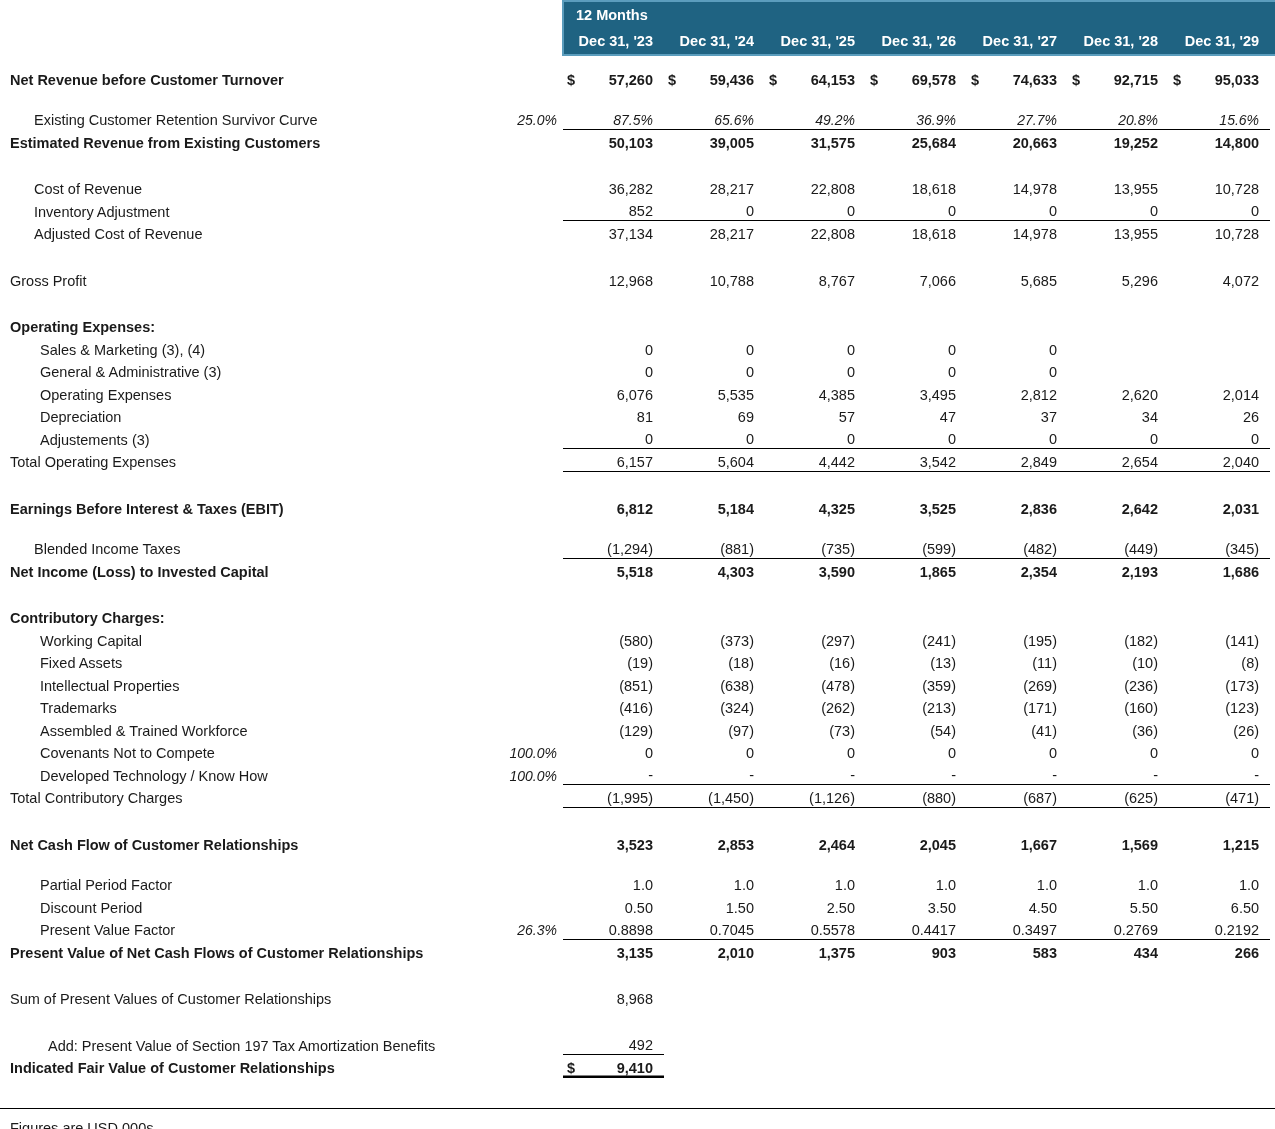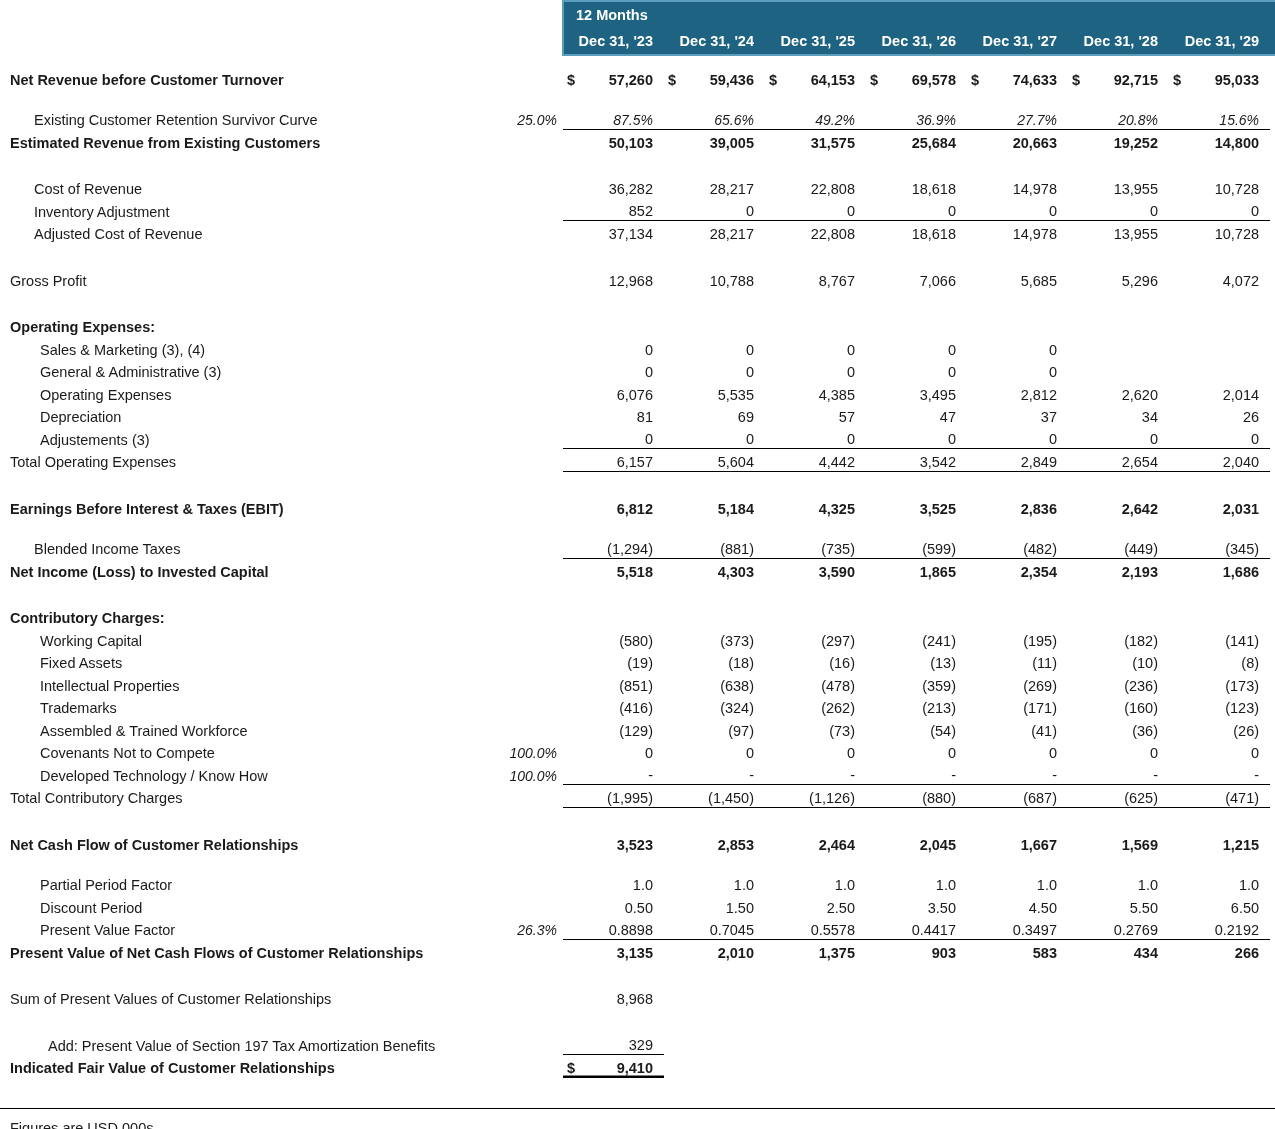--- a/index.html
+++ b/index.html
@@ -609,21 +609,21 @@
     <td></td>
   </tr>
 
   <tr class="spacer-lg">
           <td colspan="10"></td>
         </tr>
 
   <tr class="row">
     <td class="label ind3">Add: Present Value of Section 197 Tax Amortization Benefits</td>
     <td class="rate"></td>
-    <td class="val" style="border-bottom:1.6px solid #000;">329</td>
+    <td class="val" style="border-bottom:1.6px solid #000;">492</td>
     <td class="val"></td>
     <td class="val"></td>
     <td class="val"></td>
     <td class="val"></td>
     <td class="val"></td>
     <td class="val"></td>
     <td></td>
   </tr>
 
   <tr class="row">

